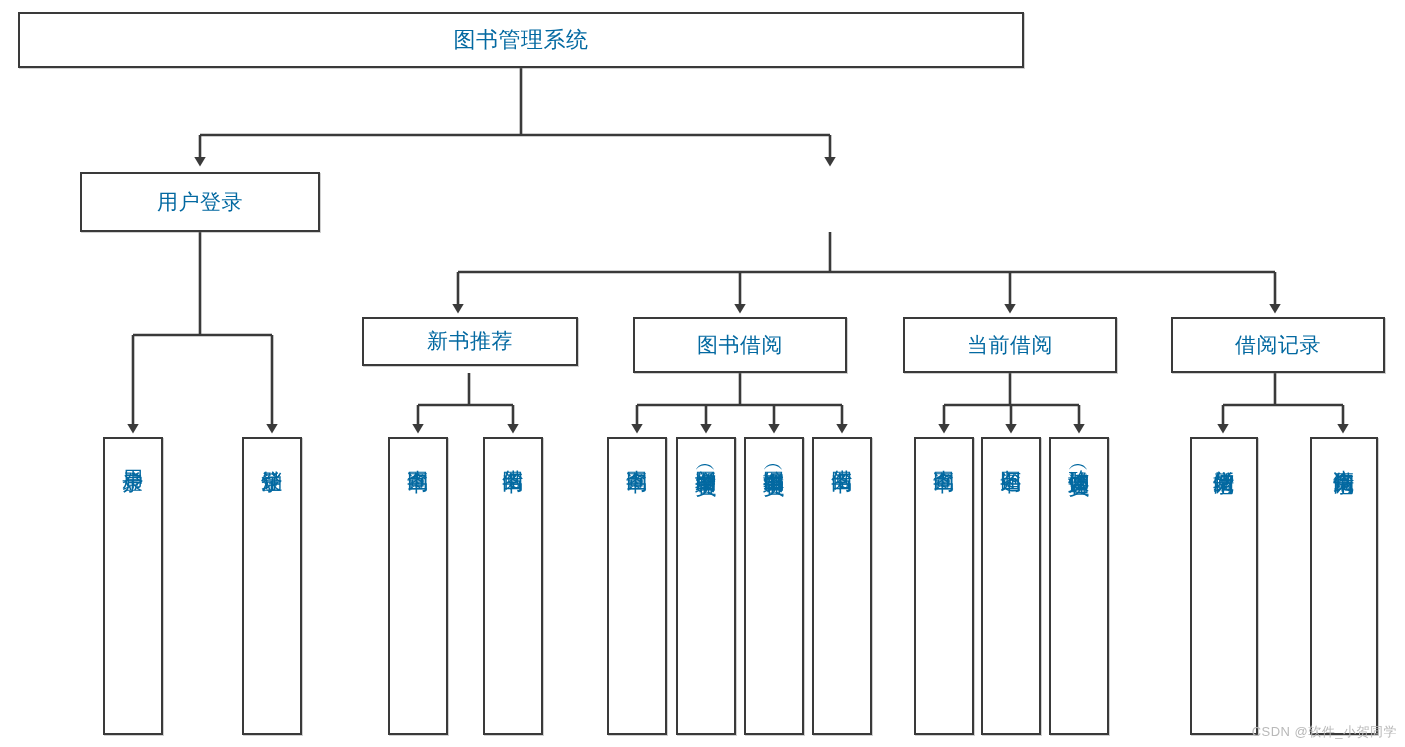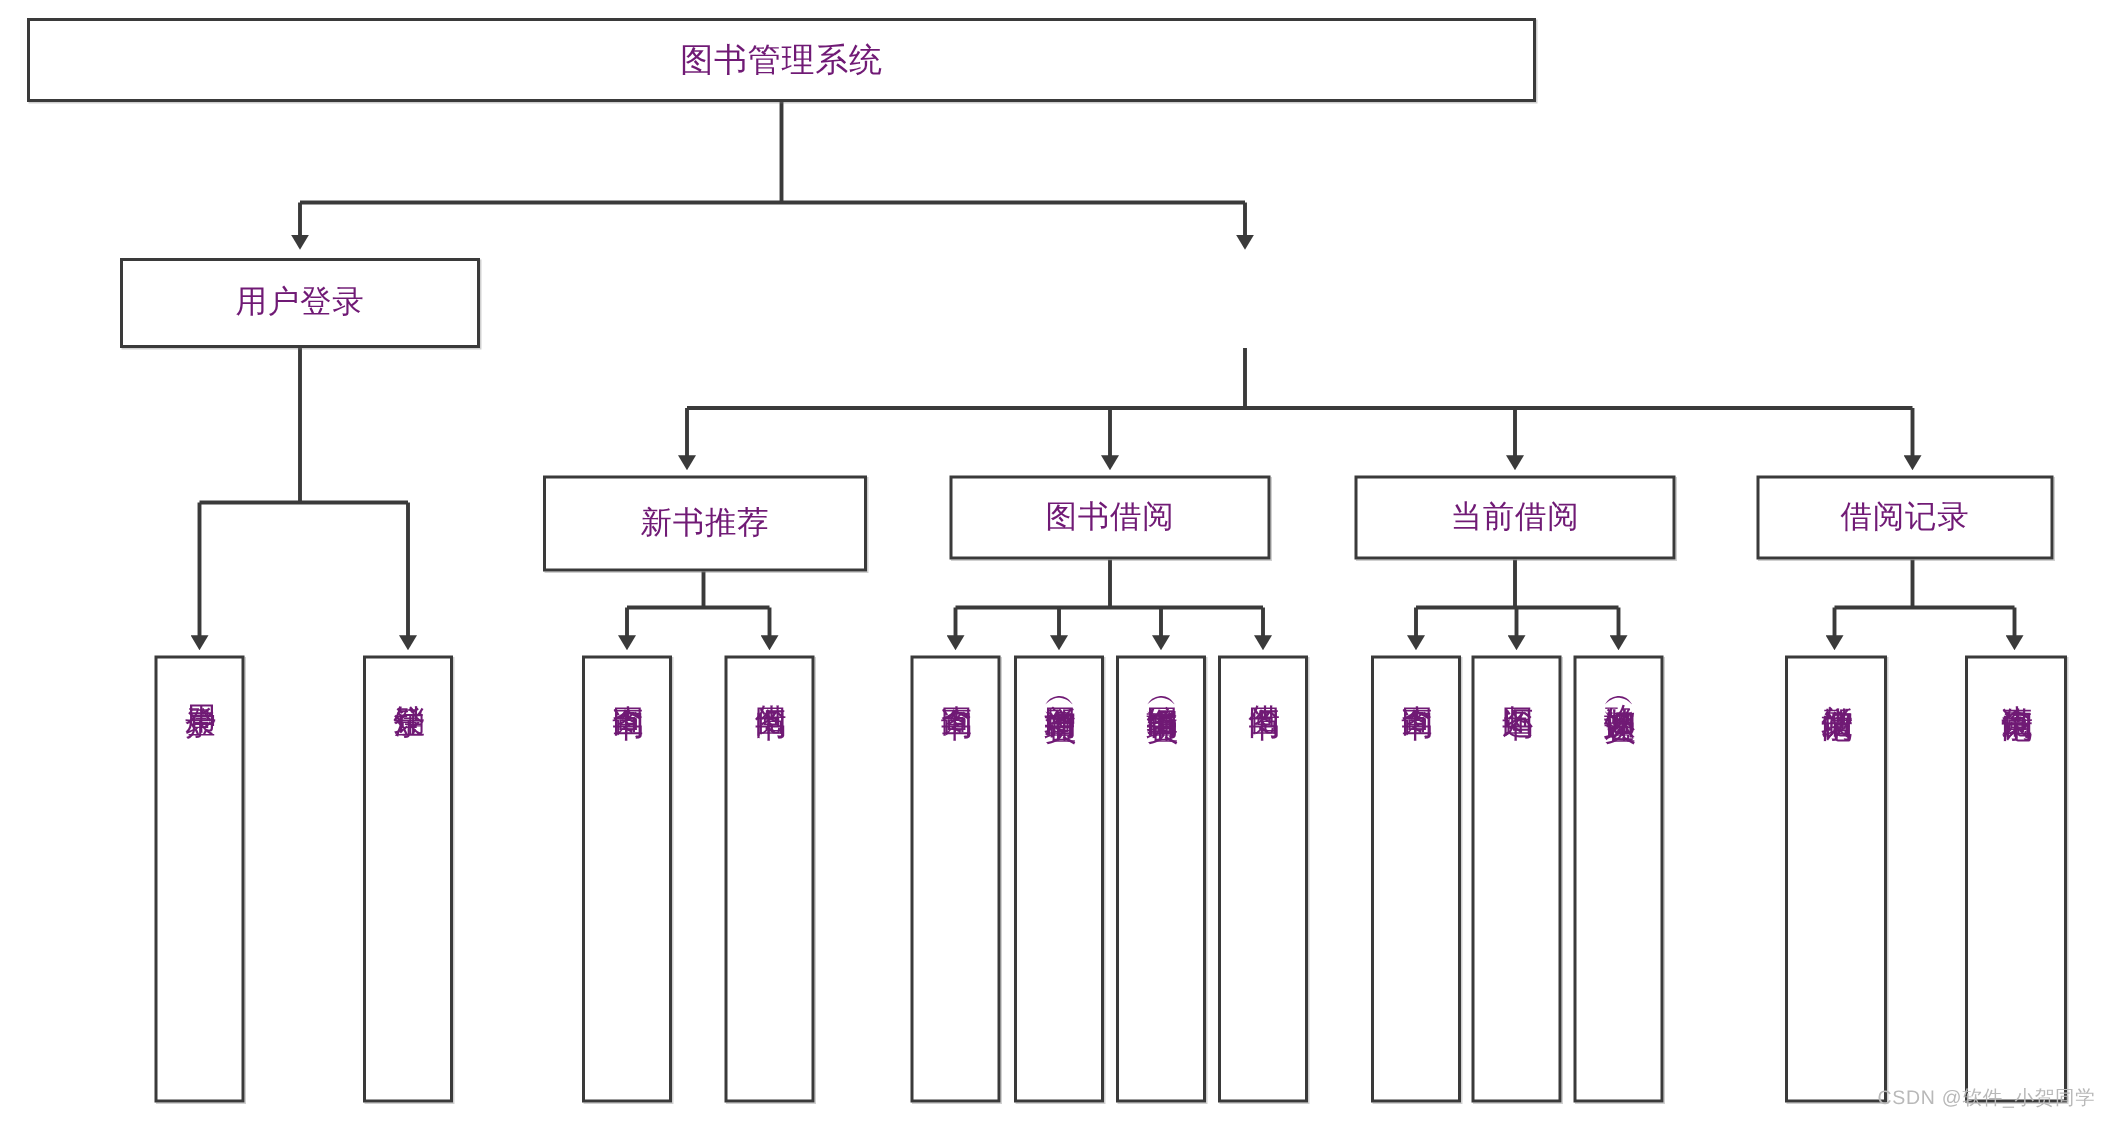--- a/index.html
+++ b/index.html
@@ -27,21 +27,21 @@
     pointer-events: none;
   }
   .node {
     position: absolute;
     box-sizing: border-box;
     background: #ffffff;
     border: 2px solid #3a3a3a;
     display: flex;
     align-items: center;
     justify-content: center;
-    color: #701a75;
+    color: #0369a1;
     box-shadow: 1px 1px 0 rgba(120,120,120,0.35);
   }
   .node .label {
     display: block;
     text-align: center;
     line-height: 1.28;
     letter-spacing: 0.5px;
   }
   .node.horizontal .label {
     font-size: 21px;
@@ -128,33 +128,33 @@
 
   <div class="node horizontal root" style="left:18px; top:12px; width:1006px; height:56px;">
     <span class="label">图书管理系统</span>
   </div>
 
   <div class="node horizontal" style="left:80px; top:172px; width:240px; height:60px;">
     <span class="label">用户登录</span>
   </div>
 
 
-  <div class="node horizontal" style="left:362px; top:317px; width:216px; height:64px;">
+  <div class="node horizontal" style="left:362px; top:317px; width:216px; height:49px;">
     <span class="label">新书推荐</span>
   </div>
 
   <div class="node horizontal" style="left:633px; top:317px; width:214px; height:56px;justify-content:center;">
     <span class="label">图书借阅</span>
   </div>
 
   <div class="node horizontal" style="left:903px; top:317px; width:214px; height:56px;">
     <span class="label">当前借阅</span>
   </div>
 
-  <div class="node horizontal" style="left:1171px; top:317px; width:198px; height:56px;">
+  <div class="node horizontal" style="left:1171px; top:317px; width:214px; height:56px;">
     <span class="label">借阅记录</span>
   </div>
 
   <div class="node vertical" style="left:103px; top:437px; width:60px; height:298px;">
     <span class="label">用户登录</span>
   </div>
 
   <div class="node vertical" style="left:242px; top:437px; width:60px; height:298px;">
     <span class="label">注销登录</span>
   </div>

